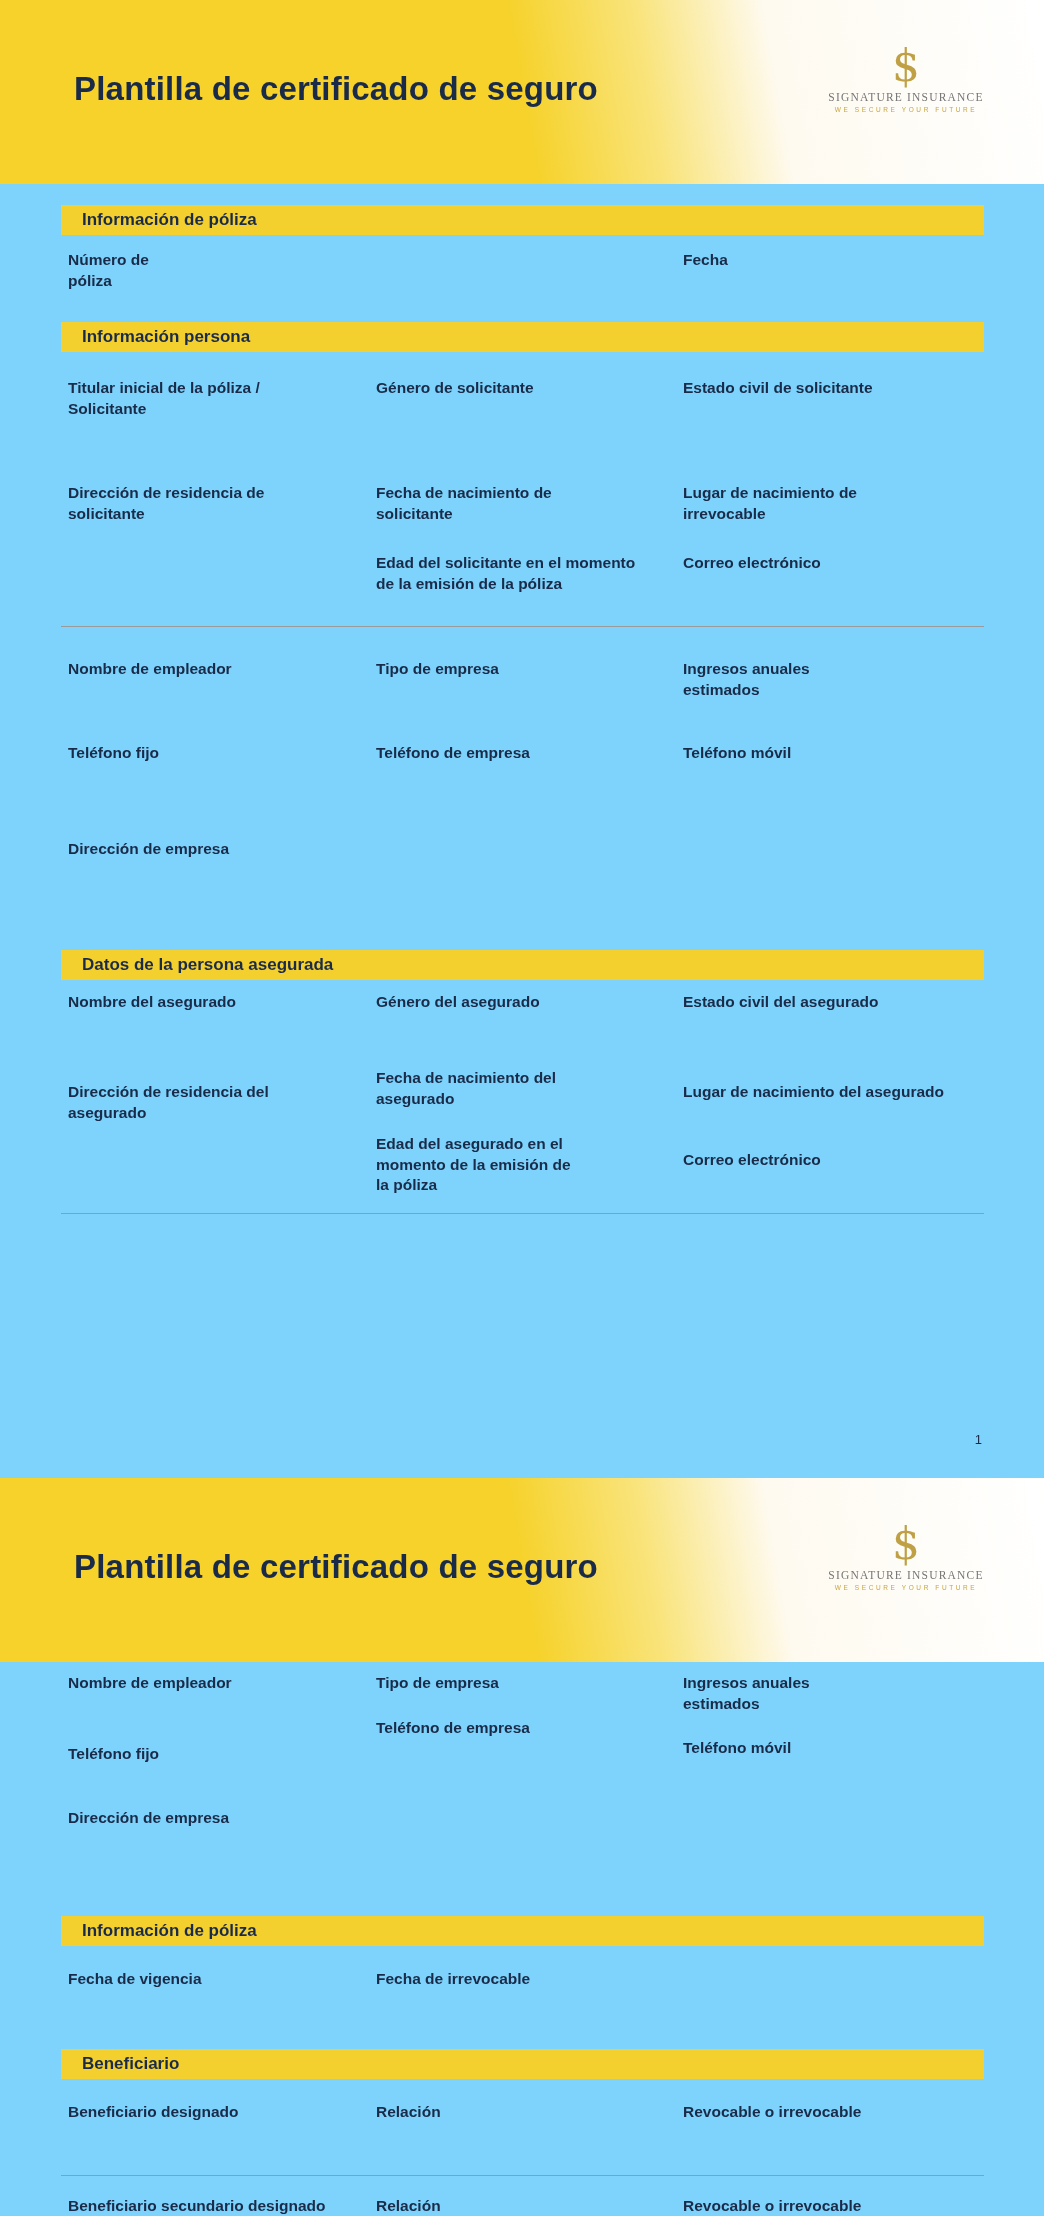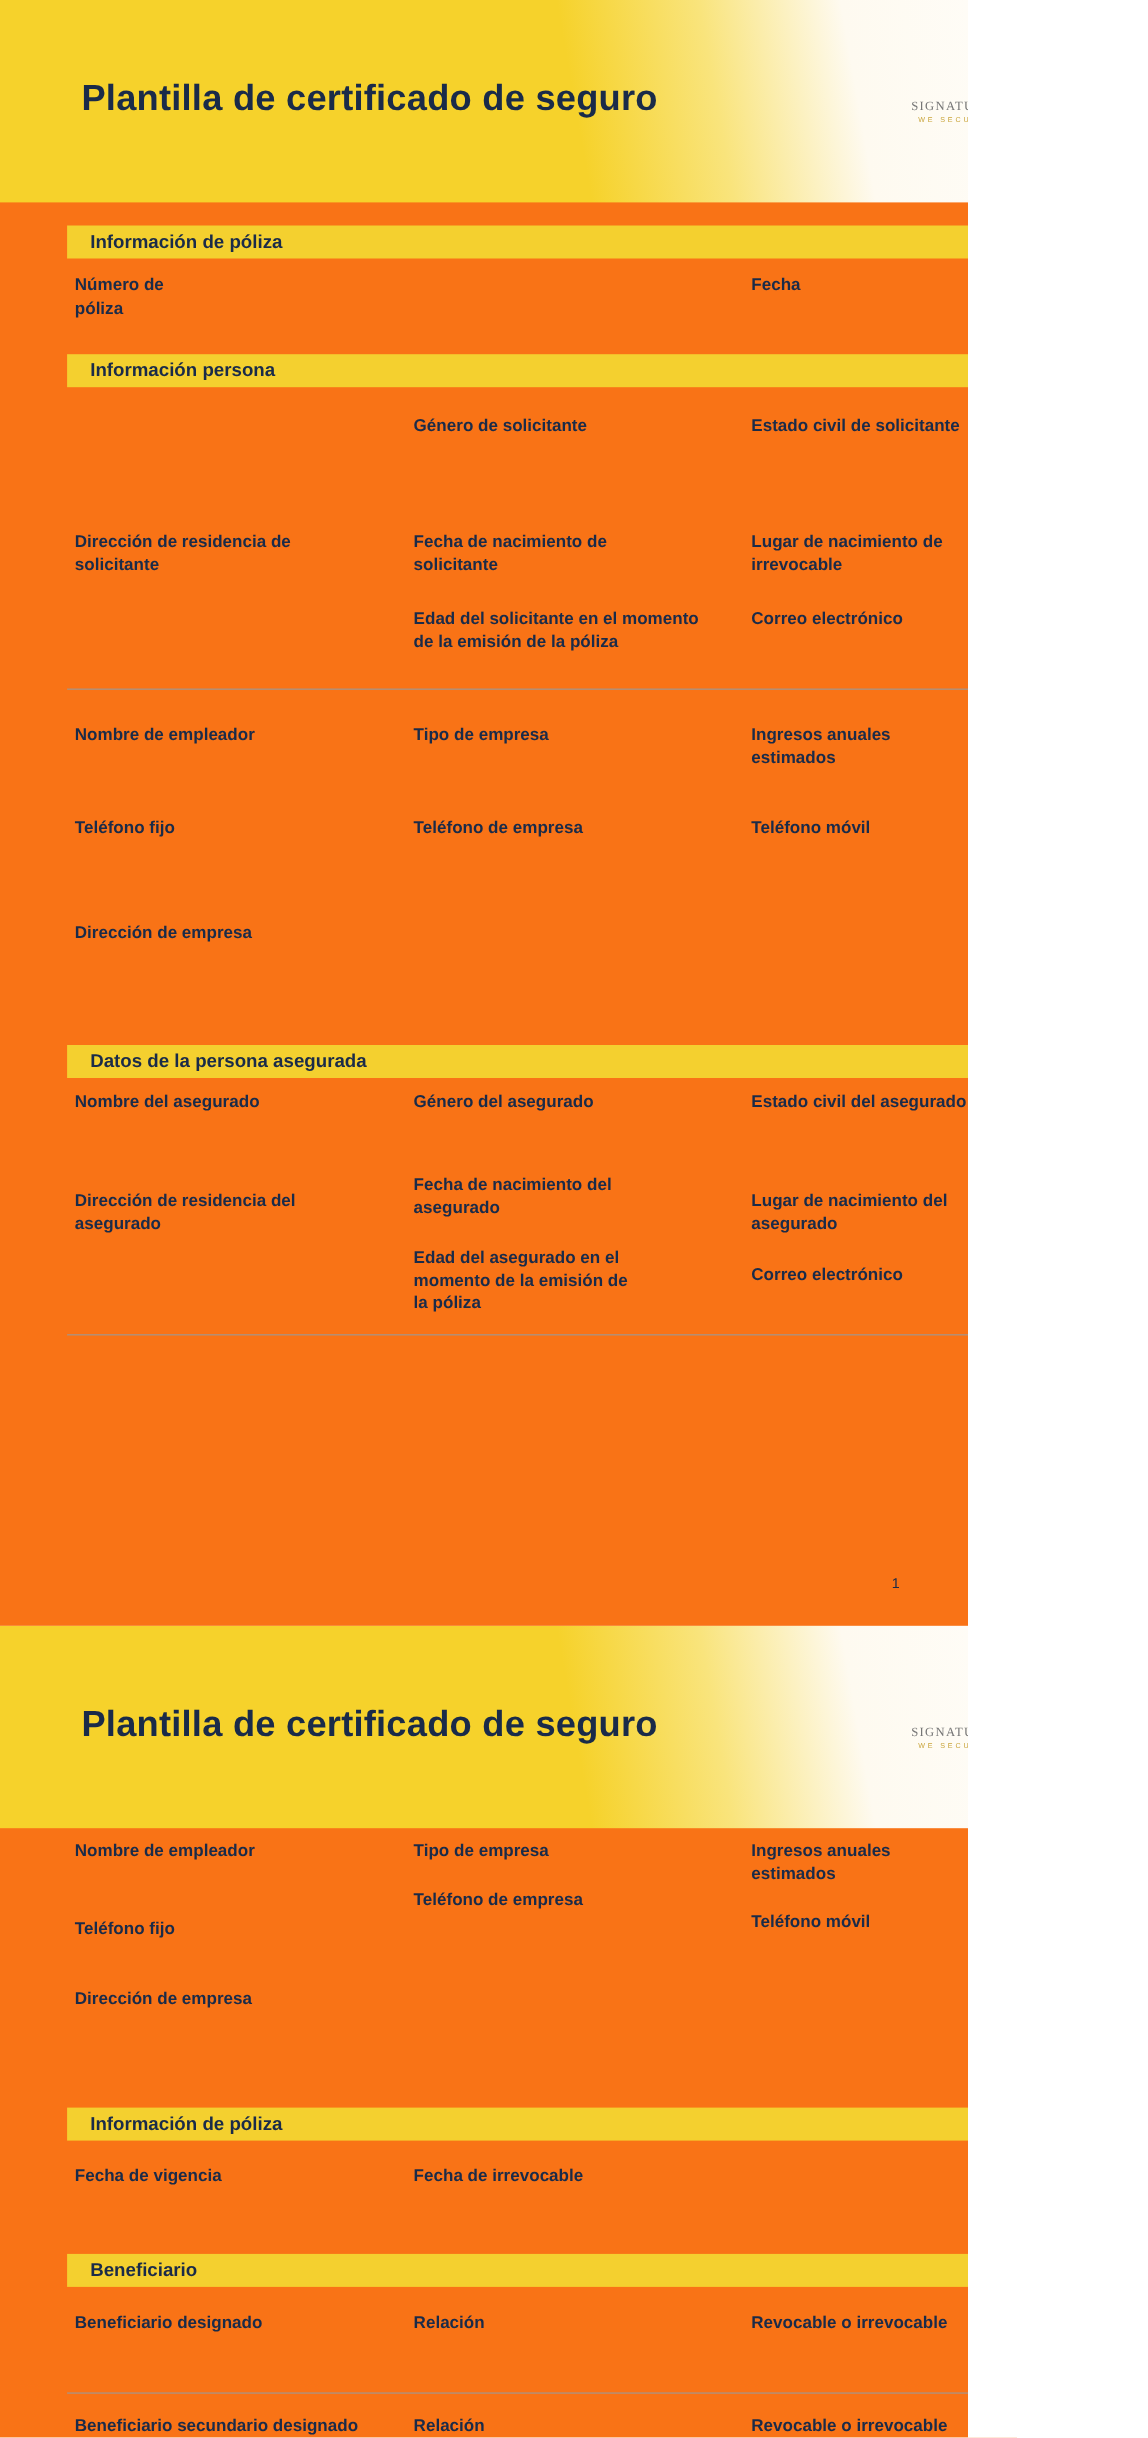--- a/index.html
+++ b/index.html
@@ -1,18 +1,18 @@
 <!DOCTYPE html>
 <html><head>
 <meta charset="utf-8">
 <style>
   * { margin:0; padding:0; box-sizing:border-box; }
   html,body { width:1044px; height:2216px; overflow:hidden; background:#fff;
               font-family:"Liberation Sans", sans-serif; }
-  .page { position:relative; width:880px; overflow:hidden; background:#f97316; }
+  .page { position:relative; width:1044px; overflow:hidden; background:#7dd3fc; }
   #page1 { height:1478px; }
   #page2 { height:738px; }
 
   .band { position:absolute; left:0; top:0; width:1044px; height:184px;
           background:linear-gradient(80deg,#f6d22b 0%, #f6d22b 50%, #f9e47c 62%, #fefaf0 74%, #ffffff 100%); }
   .doc-title { position:absolute; left:74px; top:70px; font-size:33px; font-weight:700; color:#1a2b49; letter-spacing:0.2px; }
 
   .logo { position:absolute; left:824px; top:44px; width:164px; text-align:center; }
   .logo-symbol { font-family:"DejaVu Serif", serif; font-size:44px; line-height:1.02; color:#c0a045; }
   .logo-name { margin-top:2px; font-family:"Liberation Serif", serif; font-size:11.5px; letter-spacing:1.2px; color:#757575; white-space:nowrap; }
@@ -36,20 +36,21 @@
       <div class="logo-name">SIGNATURE INSURANCE</div>
       <div class="logo-tagline">WE SECURE YOUR FUTURE</div>
     </div>
   </div>
 
   <div class="bar" style="top:205px">Información de póliza</div>
   <div class="label c1" style="top:250px;max-width:95px">Número de póliza</div>
   <div class="label c3" style="top:250px">Fecha</div>
 
   <div class="bar" style="top:322px">Información persona</div>
+  <div class="label c1" style="top:378px;max-width:265px">Titular inicial de la póliza / Solicitante</div>
   <div class="label c2" style="top:378px">Género de solicitante</div>
   <div class="label c3" style="top:378px">Estado civil de solicitante</div>
 
   <div class="label c2" style="top:483px;max-width:230px">Fecha de nacimiento de solicitante</div>
   <div class="label c1" style="top:483px;max-width:230px">Dirección de residencia de solicitante</div>
   <div class="label c3" style="top:483px;max-width:230px">Lugar de nacimiento de irrevocable</div>
 
   <div class="label c2" style="top:553px;max-width:272px">Edad del solicitante en el momento de la emisión de la póliza</div>
   <div class="label c3" style="top:553px">Correo electrónico</div>
 

